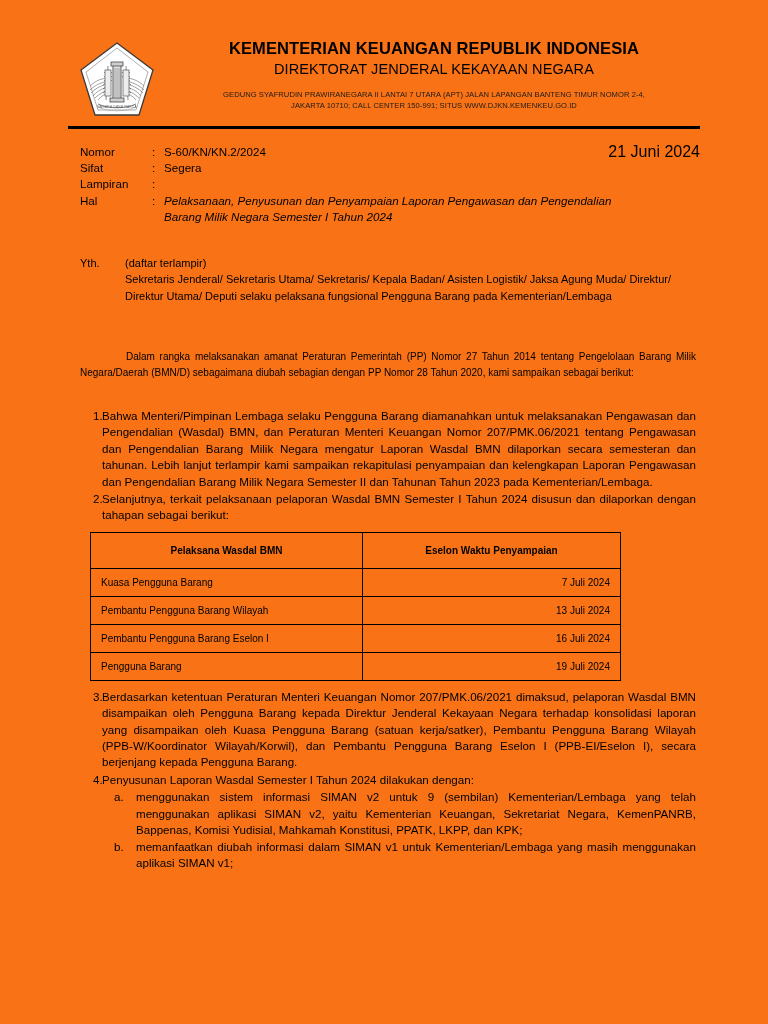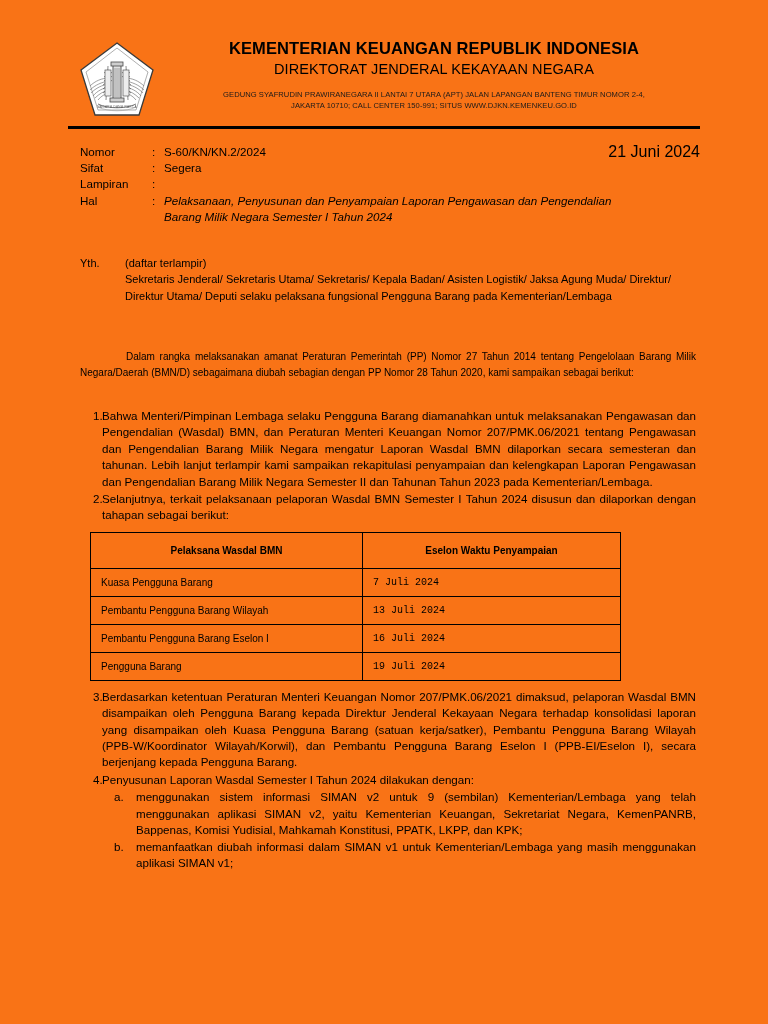--- a/index.html
+++ b/index.html
@@ -170,21 +170,21 @@
   }
   table.jadwal th {
     font-weight: bold;
     text-align: center;
     padding-top: 10px;
     padding-bottom: 10px;
   }
   table.jadwal col.c1 { width: 272px; }
   table.jadwal col.c2 { width: 258px; }
   table.jadwal td.c-left { text-align: left; }
-  table.jadwal td.c-center { text-align: left; font-family: Liberation Mono, monospace; }
+  table.jadwal td.c-center { text-align: right; }
 
   
   .sublist {
     margin-top: 1px;
     margin-left: 34px;
   }
   .sli {
     display: flex;
     align-items: flex-start;
   }

